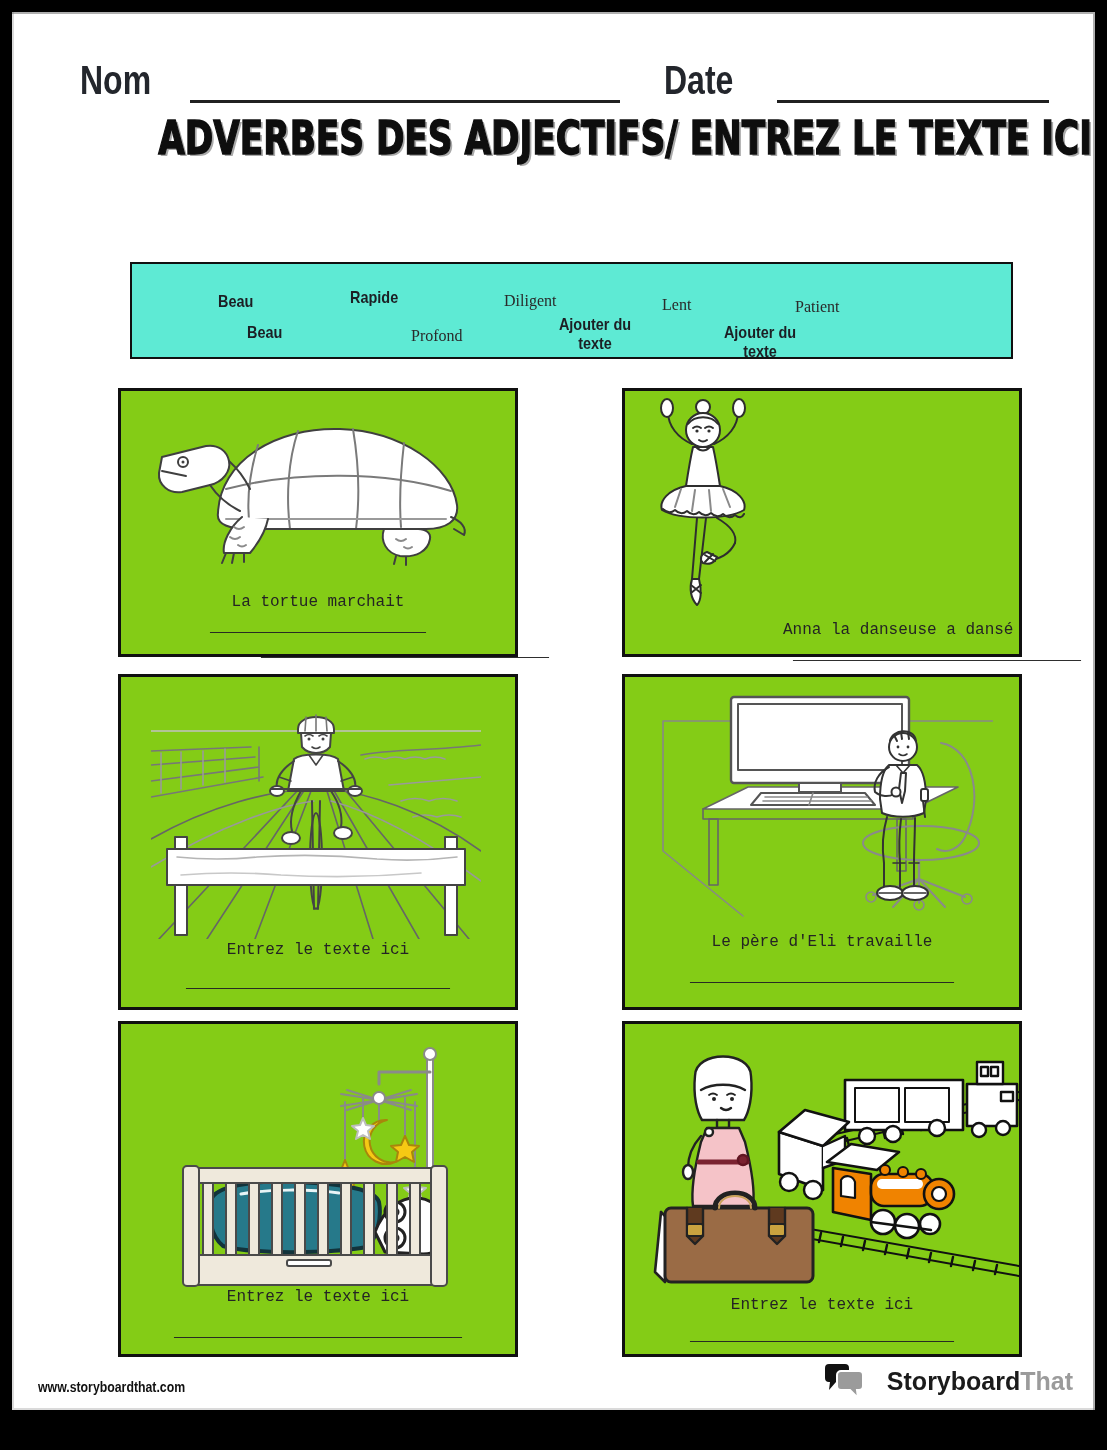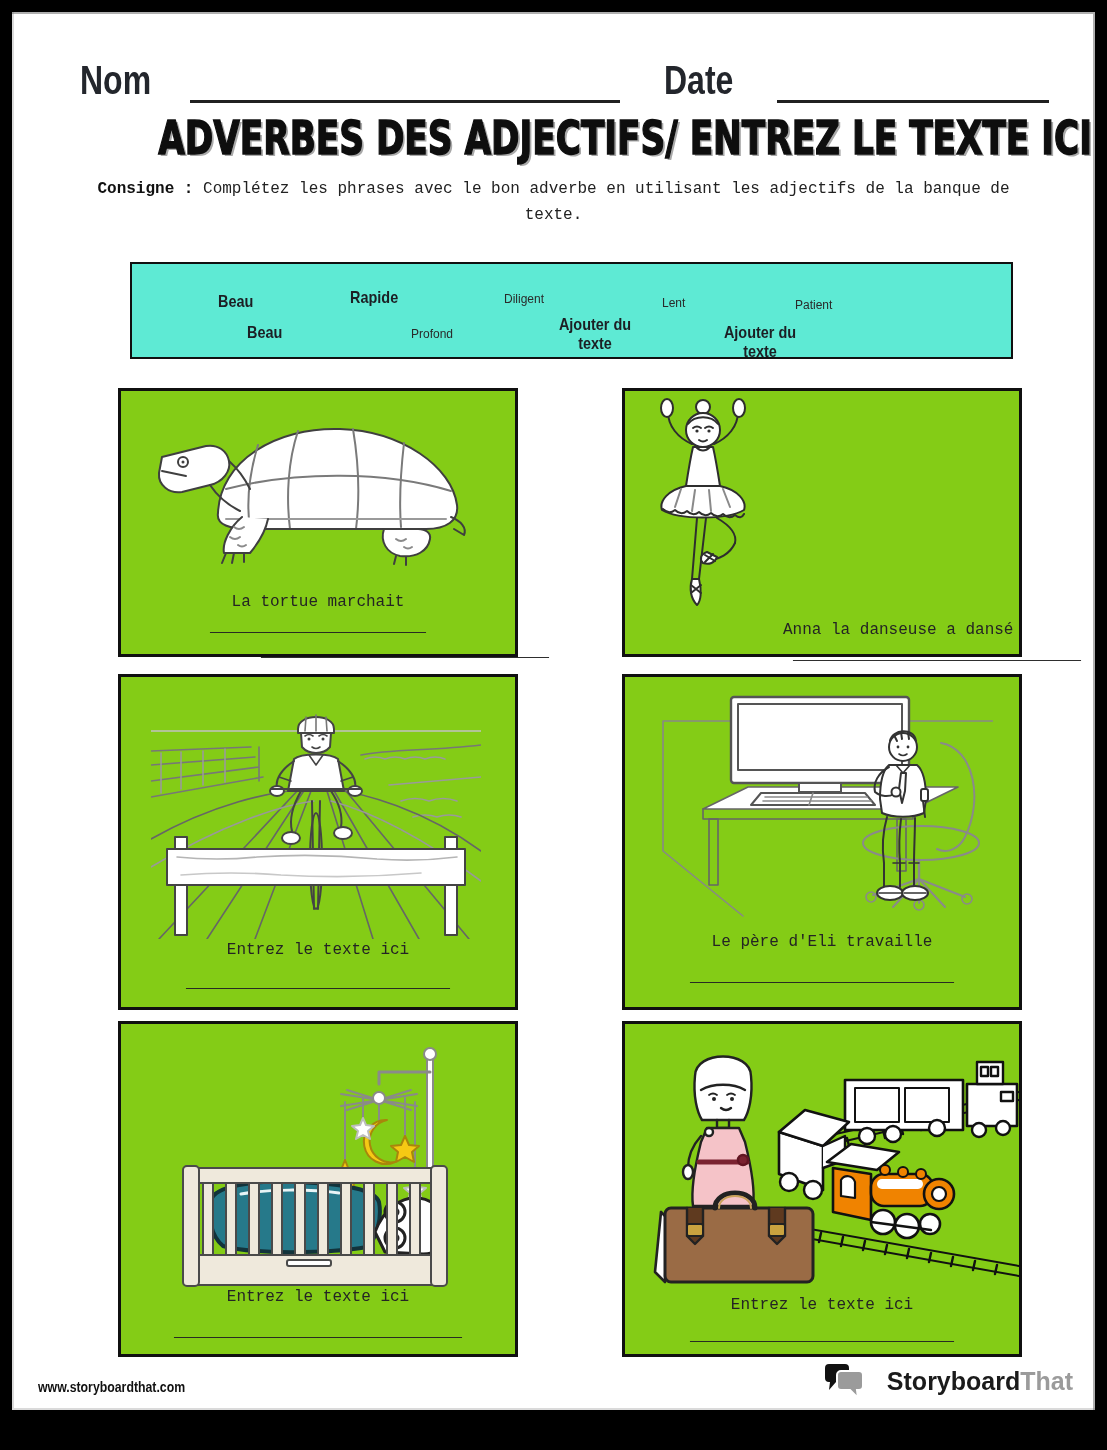--- a/index.html
+++ b/index.html
@@ -42,21 +42,21 @@
   
   .word-bank{
     position:absolute;left:118px;top:250px;width:879px;height:93px;
     border:2px solid #101010;background:#5eead4;overflow:hidden;
   }
   .wb-item{position:absolute;white-space:nowrap;}
   .wb-bold{
     font-family:"Liberation Sans",sans-serif;font-weight:700;font-size:17px;
     color:#1c1f24;transform:scaleX(0.85);transform-origin:left top;
   }
-  .wb-reg{font-family:Liberation Sans, sans-serif;font-size:12px;color:#2a2a2a;}
+  .wb-reg{font-family:Liberation Serif, serif;font-size:16px;color:#2a2a2a;}
   #wb1{left:86px;top:28px;}
   #wb2{left:218px;top:24px;}
   #wb3{left:372px;top:28px;}
   #wb4{left:530px;top:32px;}
   #wb5{left:663px;top:34px;}
   #wb6{left:115px;top:59px;}
   #wb7{left:279px;top:63px;}
   #wb8{left:415px;top:52px;width:96px;text-align:center;transform-origin:center top;white-space:normal;line-height:1.1;}
   #wb9{left:580px;top:60px;width:96px;text-align:center;transform-origin:center top;white-space:normal;line-height:1.1;}
   
@@ -92,21 +92,20 @@
 
 <div class="page">
 
   <div id="nom-label" class="hdr-label">Nom</div>
   <div id="nom-line" class="hdr-line"></div>
   <div id="date-label" class="hdr-label">Date</div>
   <div id="date-line" class="hdr-line"></div>
 
   <div class="title">ADVERBES DES ADJECTIFS/ ENTREZ LE TEXTE ICI</div>
 
-  <div class="instruction"><b>Consigne :</b><span> Complétez les phrases avec le bon adverbe en utilisant les adjectifs de la banque de texte.</span></div>
 
   <div class="word-bank">
     <div id="wb1" class="wb-item wb-bold">Beau</div>
     <div id="wb2" class="wb-item wb-bold">Rapide</div>
     <div id="wb3" class="wb-item wb-reg">Diligent</div>
     <div id="wb4" class="wb-item wb-reg">Lent</div>
     <div id="wb5" class="wb-item wb-reg">Patient</div>
     <div id="wb6" class="wb-item wb-bold">Beau</div>
     <div id="wb7" class="wb-item wb-reg">Profond</div>
     <div id="wb8" class="wb-item wb-bold">Ajouter du texte</div>

